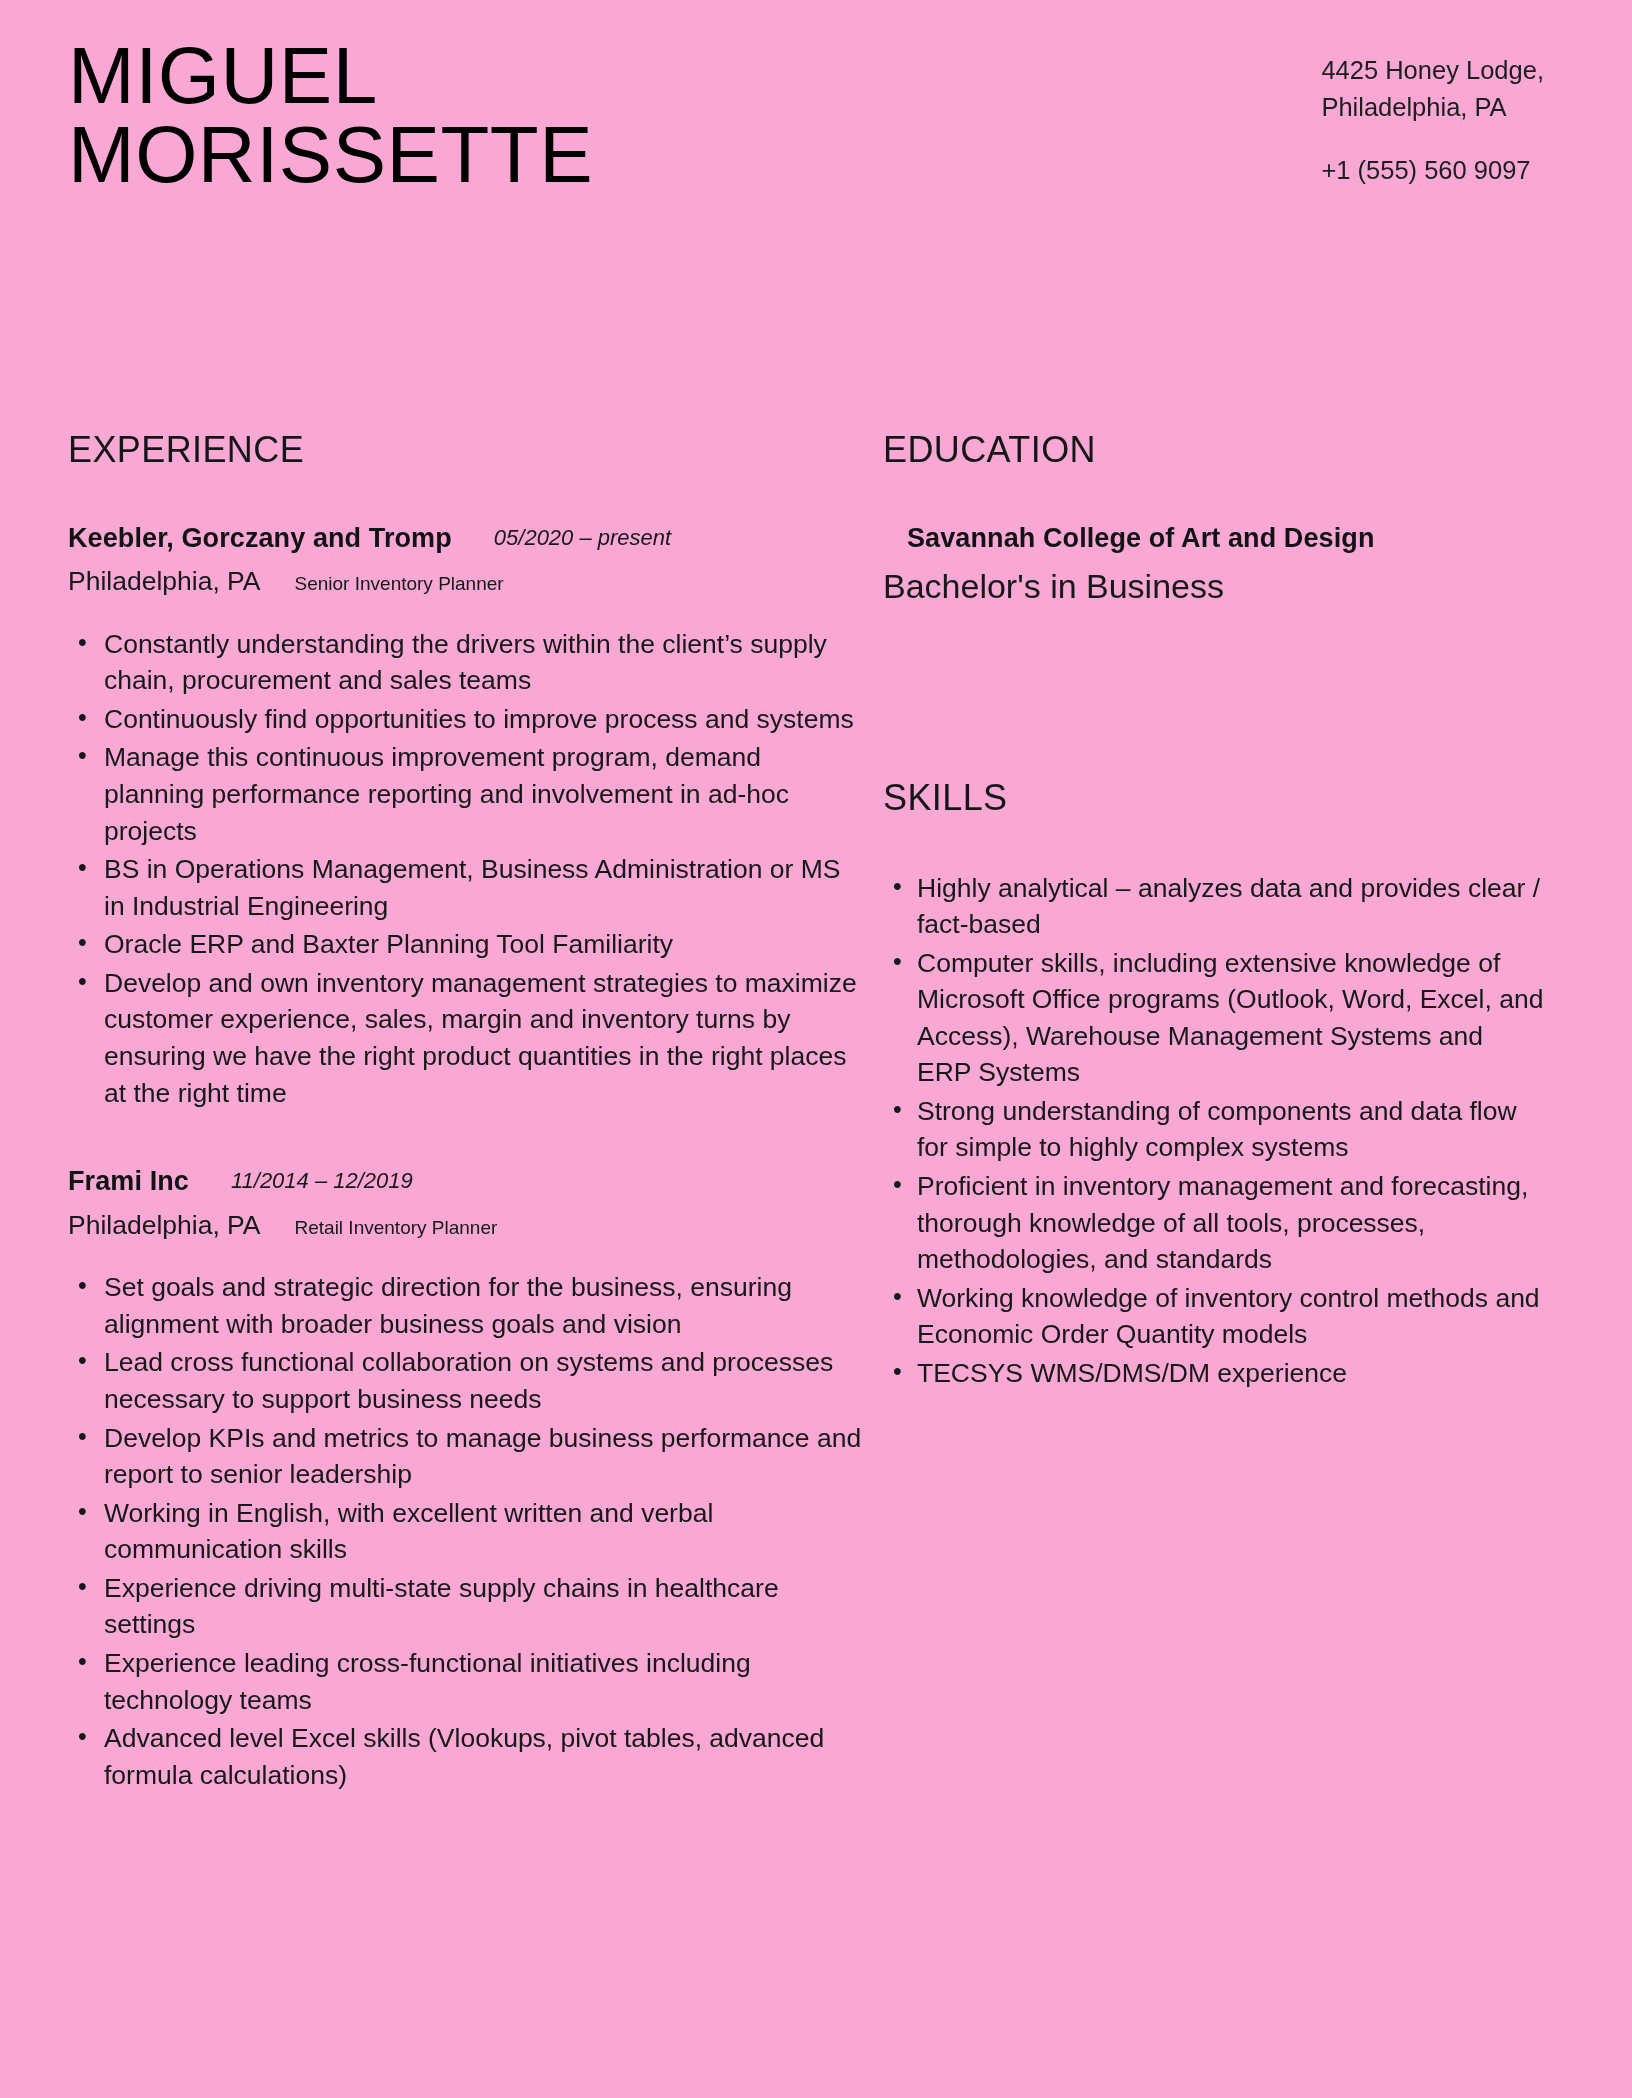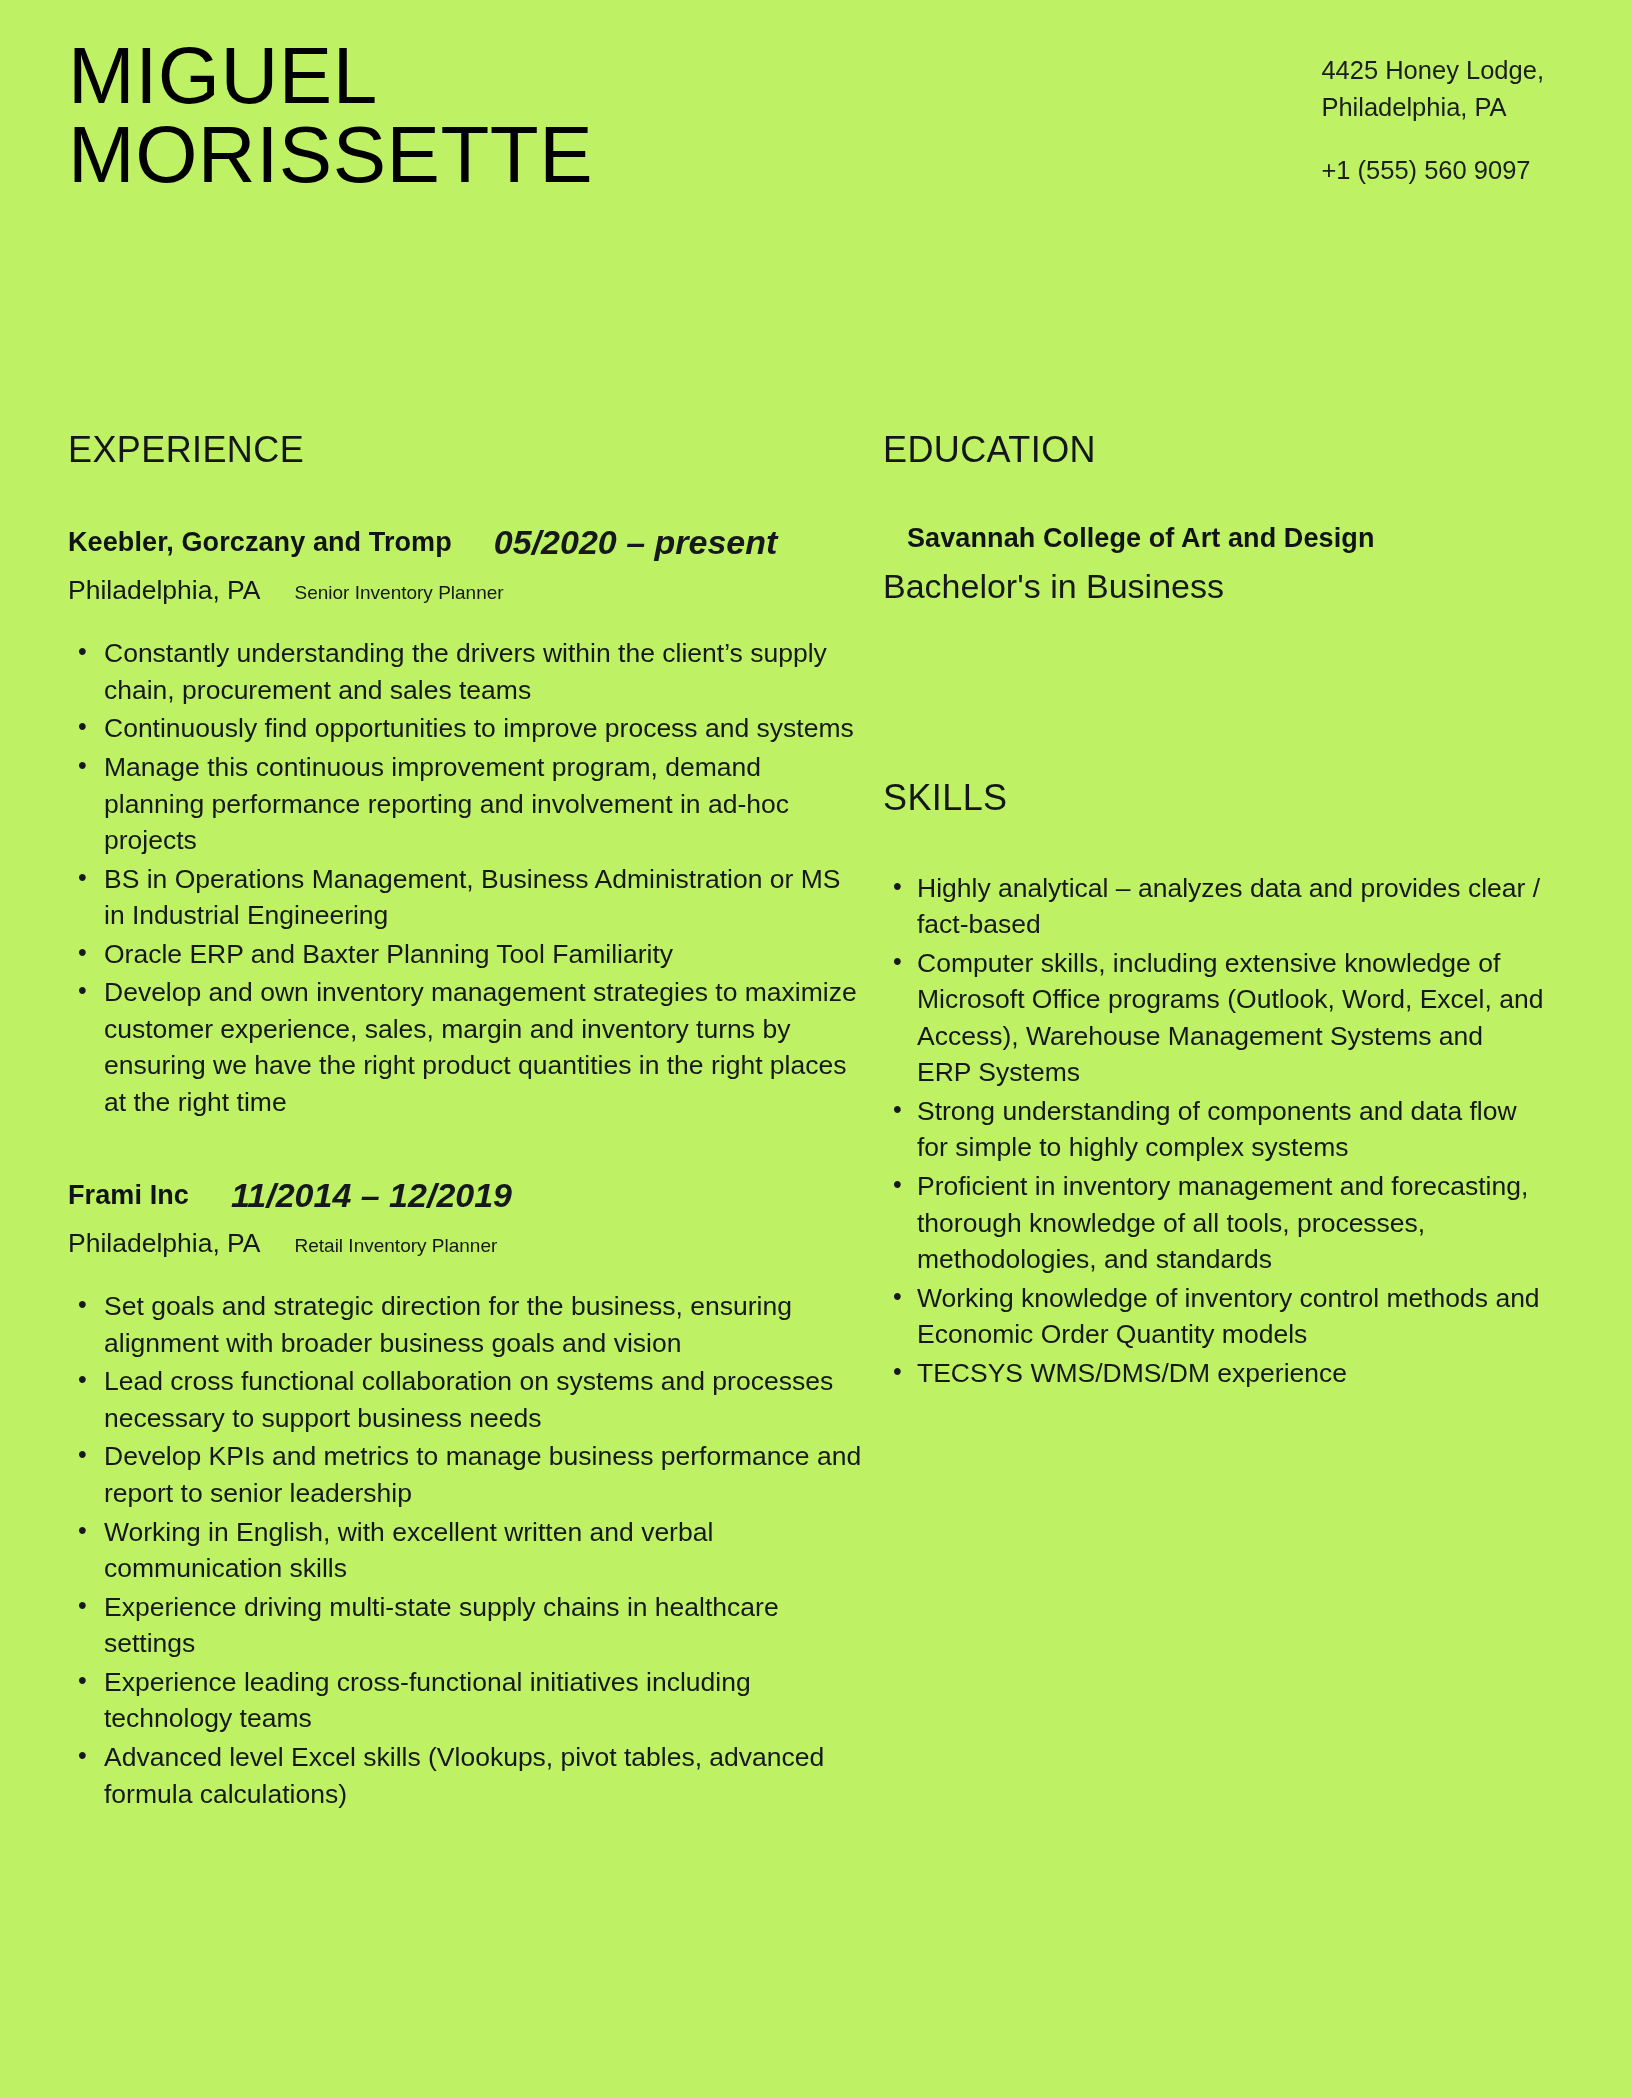--- a/index.html
+++ b/index.html
@@ -9,21 +9,21 @@
   }
   body {
     font-family: "Liberation Sans", sans-serif;
     color: #15171a;
     -webkit-font-smoothing: antialiased;
   }
   .page {
     position: relative;
     width: 1632px;
     height: 2098px;
-    background: #bef264;
+    background: #f9a8d4;
     box-sizing: border-box;
     overflow: hidden;
   }
 
   
   .header {
     position: absolute;
     top: 36px;
     left: 0;
     right: 0;
@@ -105,23 +105,23 @@
     line-height: 1.35;
     gap: 12px;
   }
   .job-company {
     font-size: 27px;
     font-weight: 700;
     color: #111317;
     letter-spacing: 0.1px;
   }
   .job-dates {
-    font-size: 34px;
+    font-size: 22px;
     font-style: italic;
-    font-weight: 700;
+    font-weight: 400;
     color: #16181c;
     margin-left: 30px;
     white-space: nowrap;
   }
   .job-subline {
     display: flex;
     align-items: baseline;
     flex-wrap: wrap;
     line-height: 1.35;
     margin-top: 8px;

